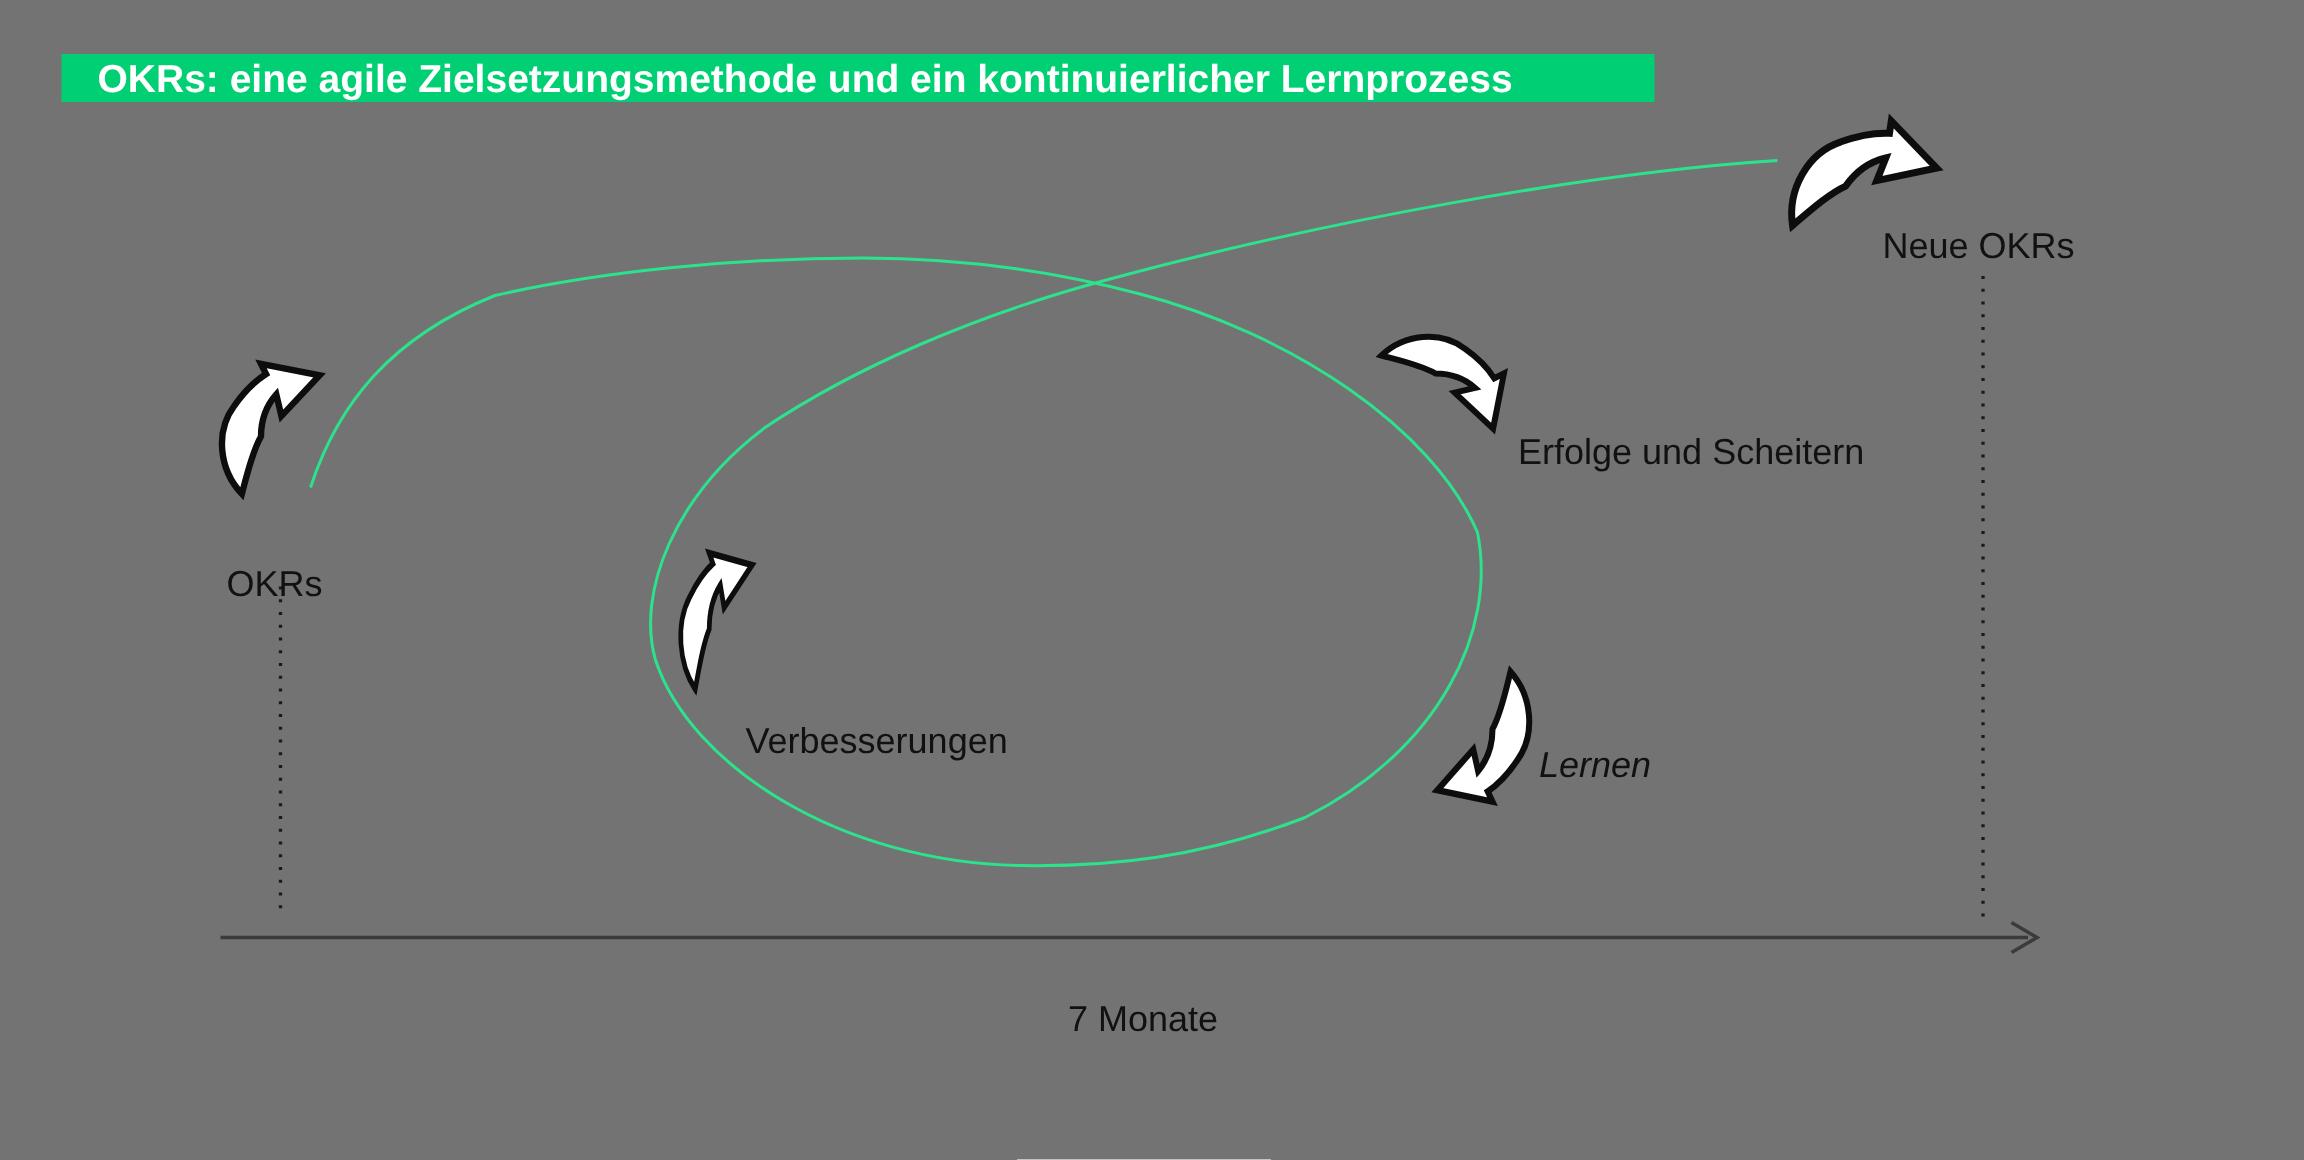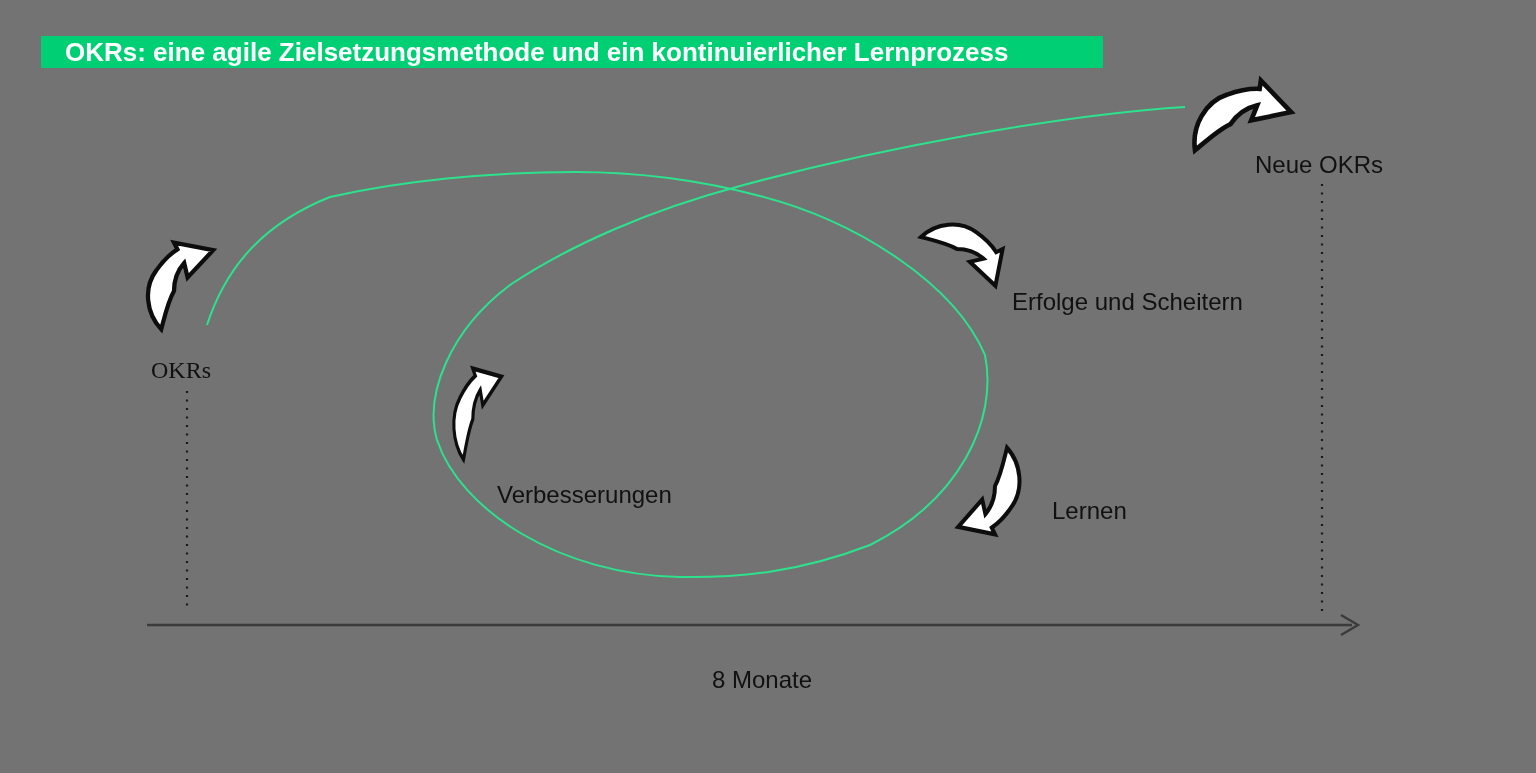--- a/index.html
+++ b/index.html
@@ -27,24 +27,24 @@
   svg.diagram{
     position:absolute;left:0;top:0;width:1536px;height:773px;
   }
   .lbl{
     position:absolute;
     color:#111111;
     font-size:24px;
     line-height:26px;
     white-space:nowrap;
   }
-  .lbl-okrs{left:151px;top:357px;font-family:Liberation Serif, serif;}
+  .lbl-okrs{left:151px;top:377px;}
   .lbl-verbesserungen{left:497px;top:470px;margin-top:12px;}
   .lbl-erfolge{left:1012px;top:289px;text-align:right;}
-  .lbl-lernen{left:1052px;top:498px;}
+  .lbl-lernen{left:1026px;top:498px;font-style:italic;}
   .lbl-neue-okrs{left:1255px;top:152px;text-align:right;}
   .lbl-monate{left:712px;top:667px;}
 </style>
 </head>
 <body>
 
 <div class="canvas">
 
   <div class="banner">
     <span>OKRs: eine agile Zielsetzungsmethode und ein kontinuierlicher Lernprozess</span>
@@ -87,15 +87,15 @@
     <use href="#doodle-arrow" transform="translate(1005,217) scale(0.8) rotate(90)"></use>
     <use href="#doodle-arrow" transform="translate(1027,537) scale(0.8,0.85) rotate(180)"></use>
     <use href="#doodle-arrow" transform="translate(1232,57) scale(0.93) rotate(35)"></use>
   </svg>
 
   <div class="lbl lbl-okrs">OKRs</div>
   <div class="lbl lbl-verbesserungen">Verbesserungen</div>
   <div class="lbl lbl-erfolge">Erfolge und Scheitern</div>
   <div class="lbl lbl-lernen">Lernen</div>
   <div class="lbl lbl-neue-okrs">Neue OKRs</div>
-  <div class="lbl lbl-monate">8 Monate</div>
+  <div class="lbl lbl-monate">7 Monate</div>
 
 </div>
 
 </body></html>

